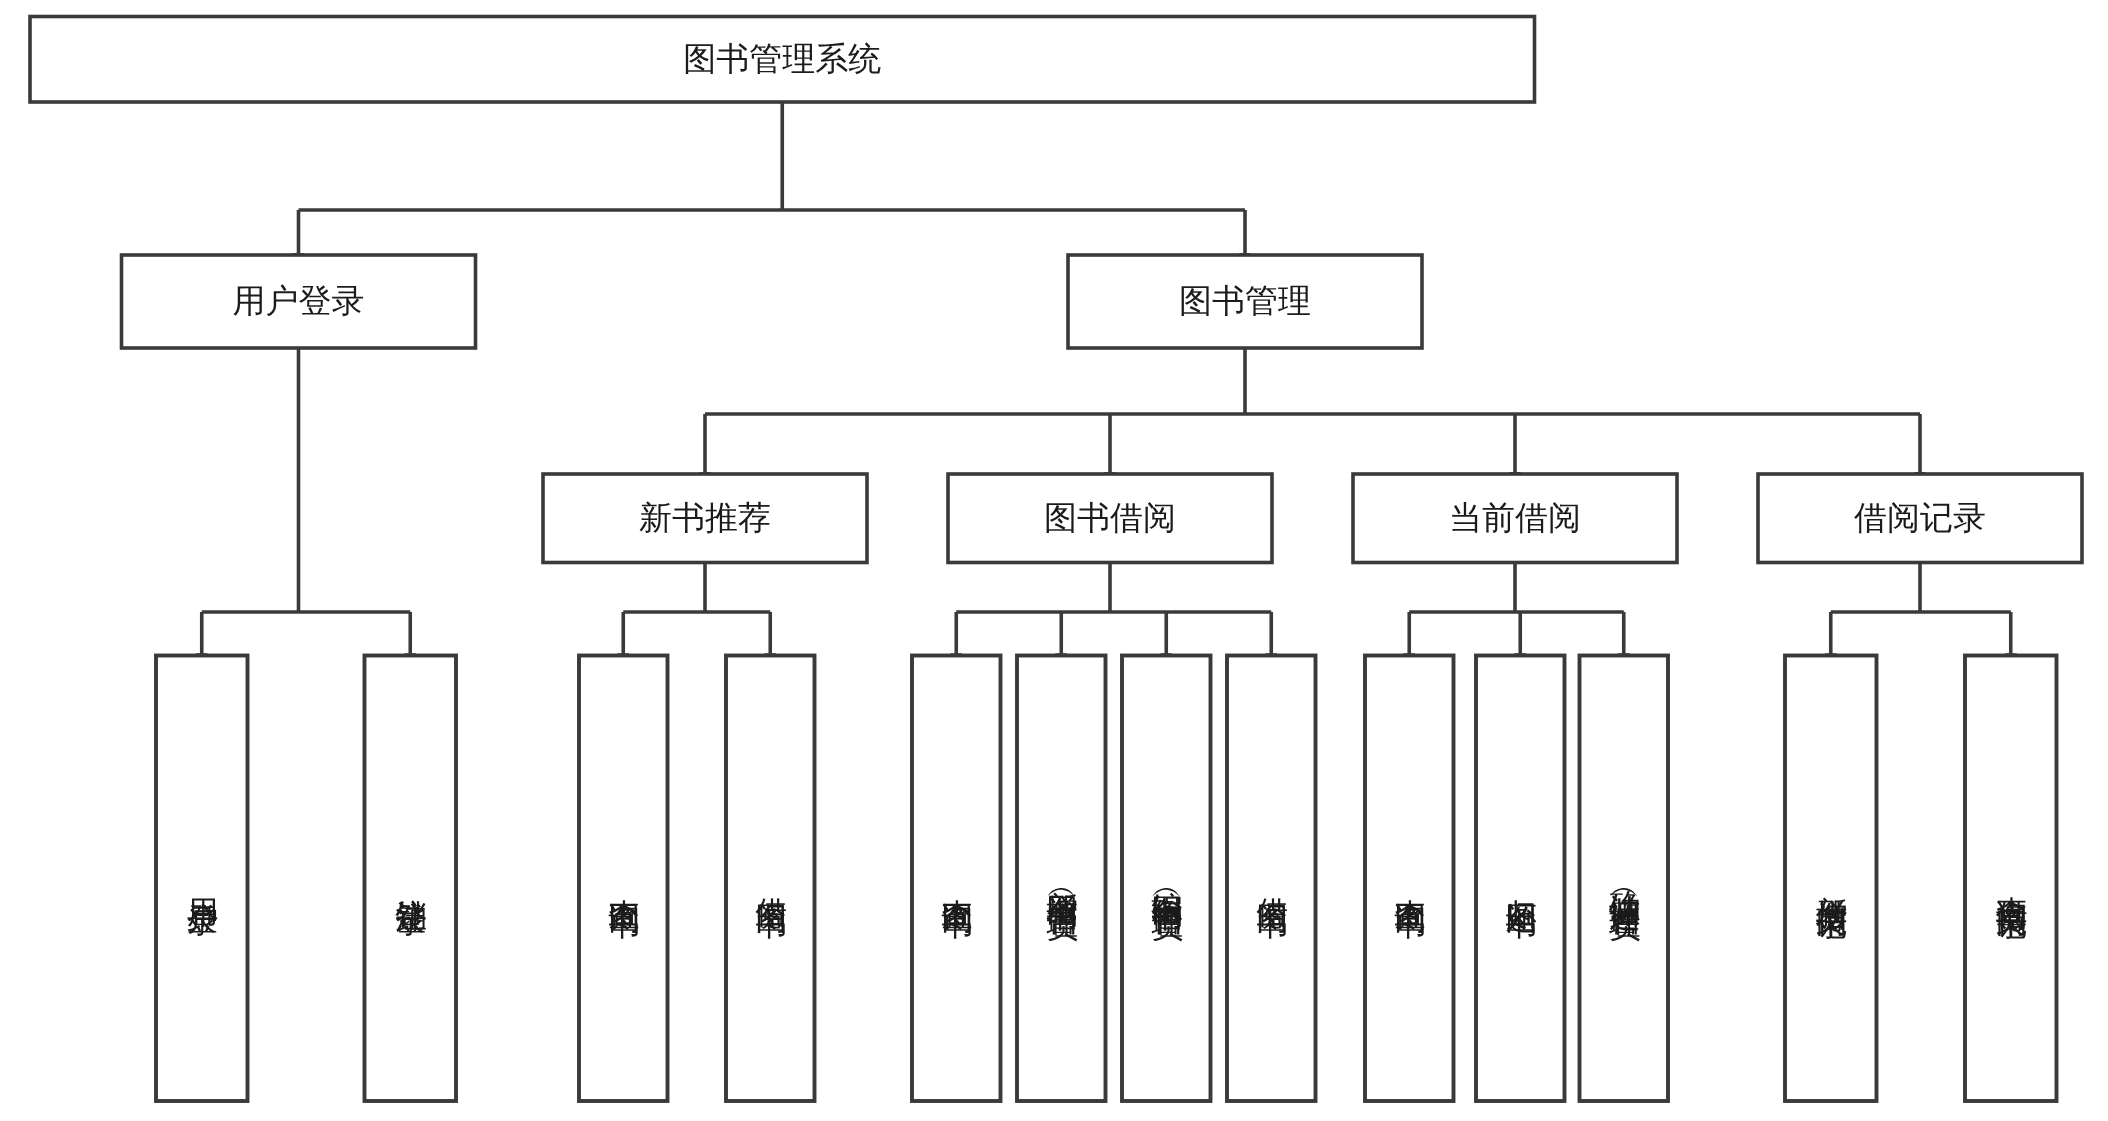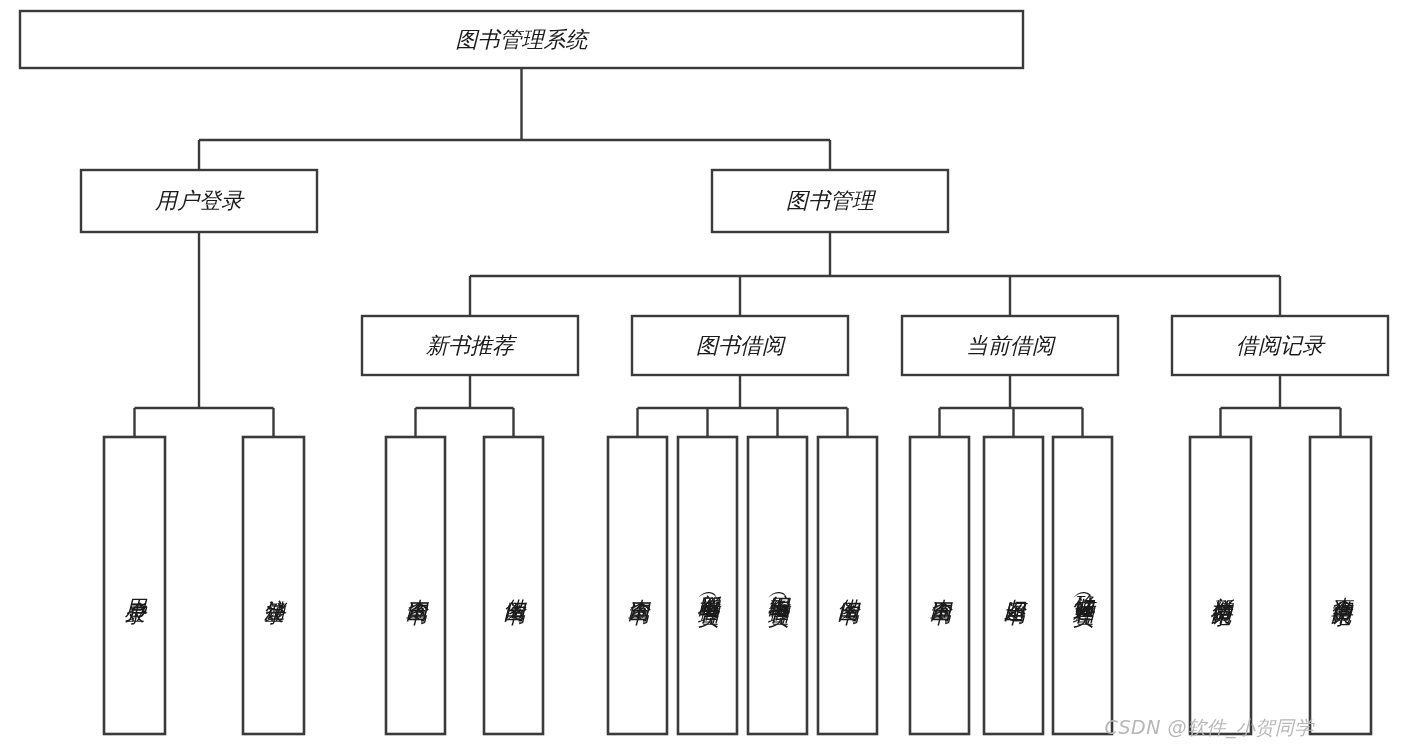--- a/index.html
+++ b/index.html
@@ -11,21 +11,20 @@
     width: 1405px;
     height: 747px;
     overflow: hidden;
     font-family: "DejaVu Sans", "Liberation Sans", sans-serif;
   }
   #diagram-root {
     position: relative;
     width: 1322px;
     height: 747px;
     background: #ffffff;
-    font-style: italic;
   }
   svg.canvas {
     position: absolute;
     left: 0;
     top: 0;
     width: 1405px;
     height: 747px;
     display: block;
   }
   .node-box {
@@ -197,14 +196,13 @@
         <span class="leaf-label">确认归还（管理员）</span>
       </div>
       <div class="leaf-label-wrap" style="left: 1190px; top: 437px; width: 61px; height: 297px;">
         <span class="leaf-label">新增借阅记录</span>
       </div>
       <div class="leaf-label-wrap" style="left: 1310px; top: 437px; width: 61px; height: 297px;">
         <span class="leaf-label">查询借阅记录</span>
       </div>
     </div>
 
-  <div class="watermark">CSDN @软件_小贺同学</div>
 </div>
 
 </body></html>

